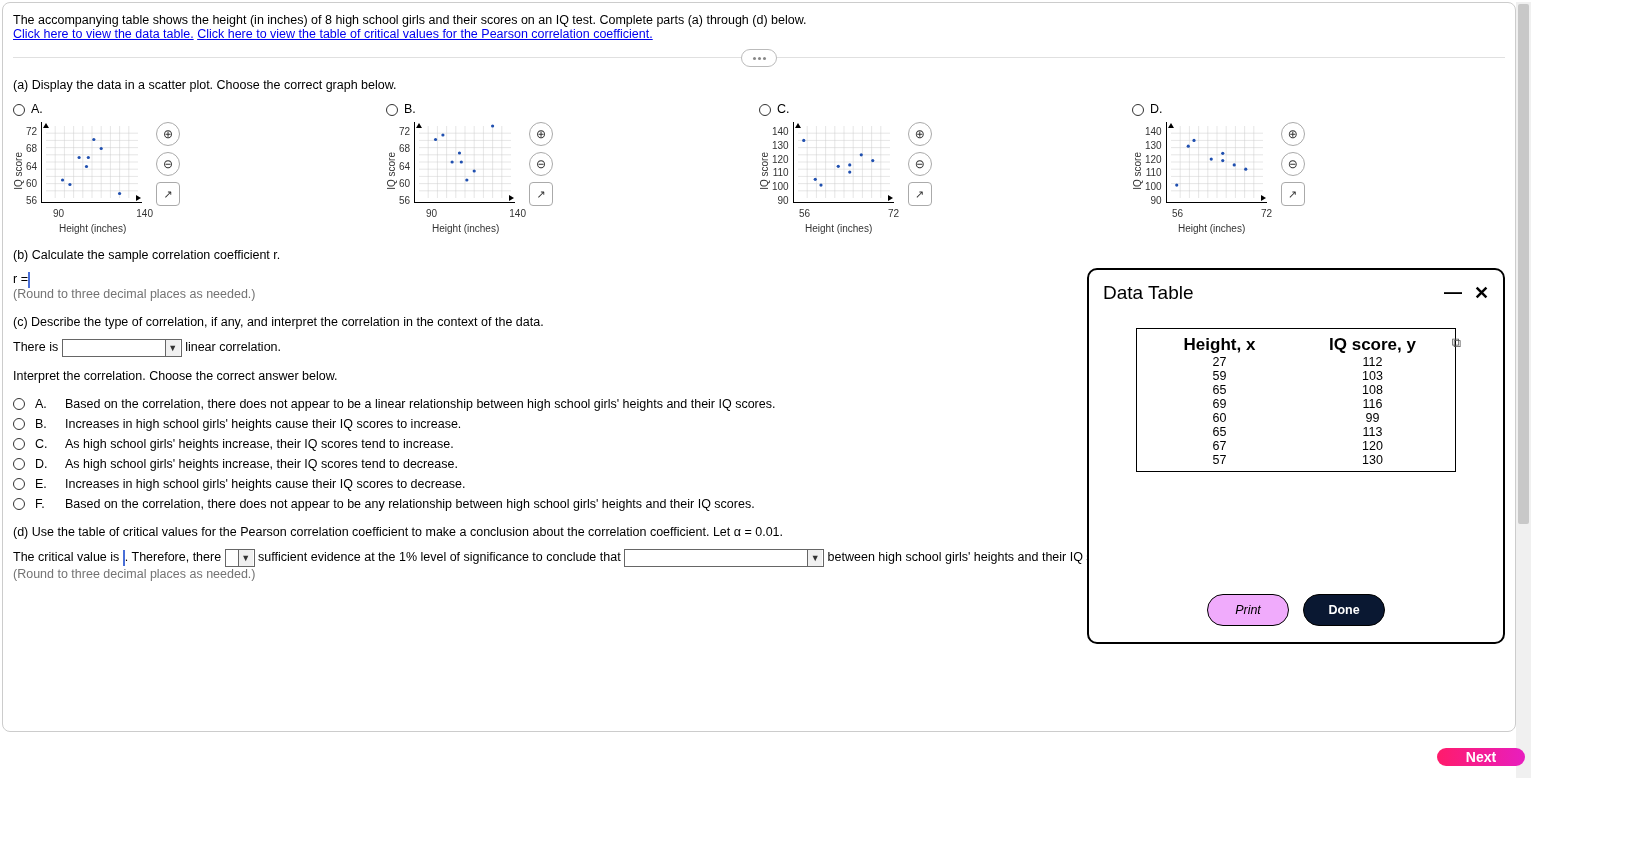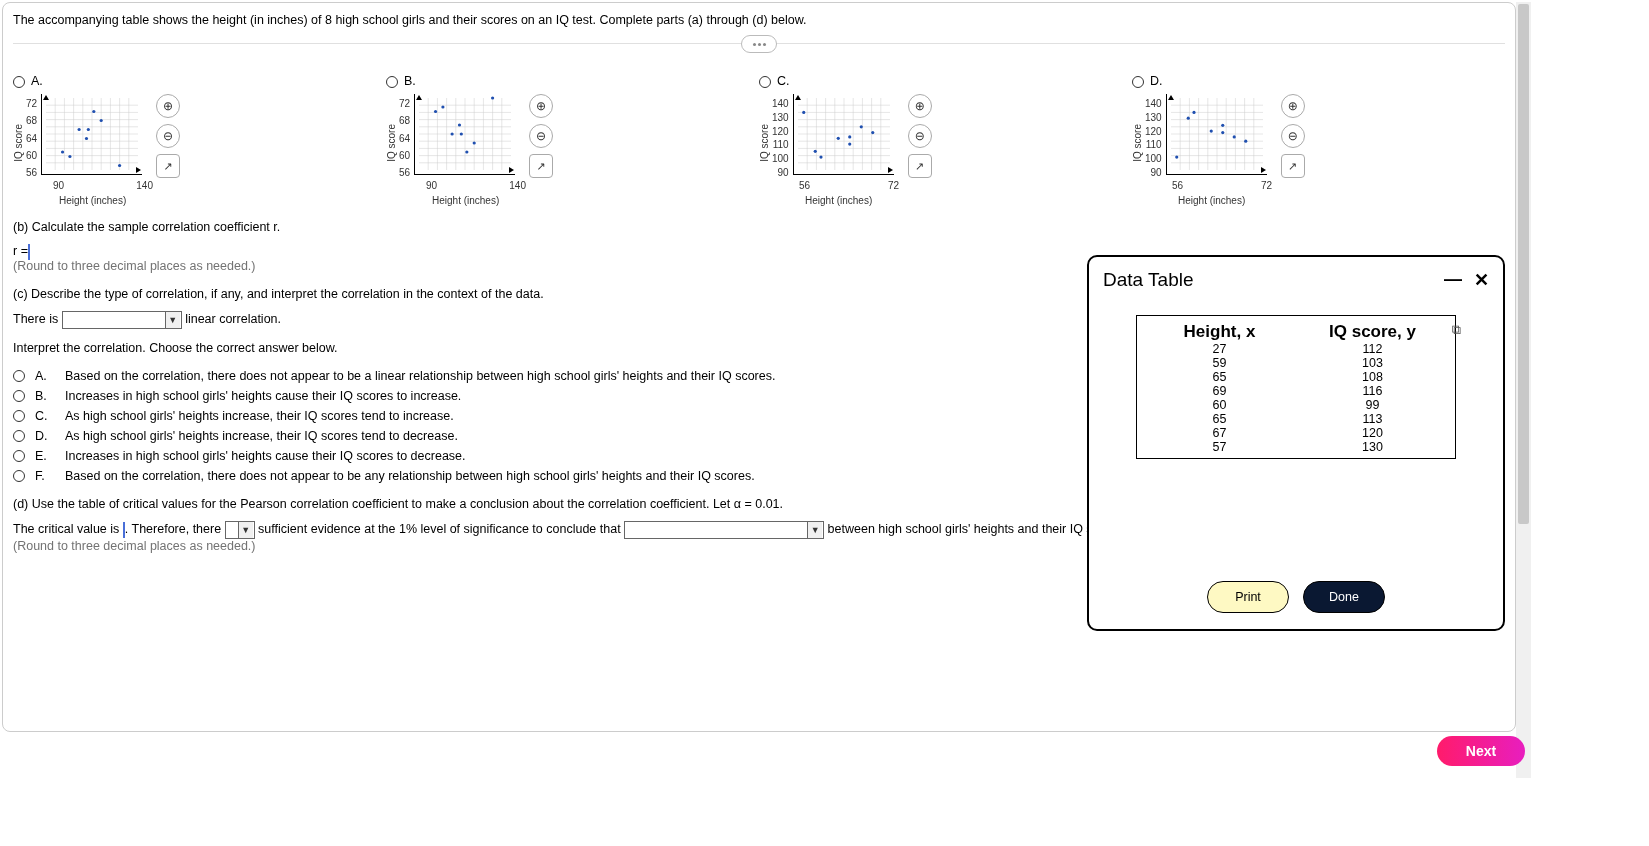--- a/index.html
+++ b/index.html
@@ -181,21 +181,21 @@
     background: #f0f0f0;
     display:flex;
     justify-content:center;
     align-items:center;
     font-size: 9px;
     color:#333;
   }
   .dlg {
     position: absolute;
     right: 10px;
-    top: 252px;
+    top: 265px;
     width: 418px;
     height: 376px;
     border: 2px solid #000;
     border-radius: 10px;
     background: #fff;
     box-sizing: border-box;
     padding: 12px 14px 12px 14px;
     z-index: 50;
   }
   .dlg-head {
@@ -243,44 +243,46 @@
     left: 0; right: 0;
     display: flex;
     justify-content: center;
     gap: 14px;
   }
   .btn-print {
     width: 80px;
     height: 30px;
     border: 1px solid #000;
     border-radius: 16px;
-    background: #fef9c3;
+    background: #f0abfc;
     display: flex;
     justify-content: center;
     align-items: center;
     cursor: pointer;
+    font-style: italic;
   }
   .btn-done {
     width: 80px;
     height: 30px;
     border: 1px solid #000;
     border-radius: 16px;
     background: #0a1832;
     color: #fff;
     display: flex;
     justify-content: center;
     align-items: center;
     cursor: pointer;
+    font-weight: bold;
   }
   .next-btn {
     position: absolute;
     right: 124px;
     bottom: 80px;
     width: 88px;
-    height: 30px;
+    height: 18px;
     border-radius: 16px;
     background: linear-gradient(90deg, #ff1b6b, #e81ebf);
     color: #fff;
     font-weight: bold;
     display: flex;
     justify-content: center;
     align-items: center;
     cursor: pointer;
     font-size: 14px;
     z-index: 60;
@@ -301,30 +303,35 @@
     background: #c8c8c8;
     border-radius: 2px;
   }
 </style>
 </head>
 <body>
 
 <div class="main-wrap">
 
   <div>The accompanying table shows the height (in inches) of 8 high school girls and their scores on an IQ test. Complete parts (a) through (d) below.</div>
+  <div>
+    <span class="header-link">Click here to view the data table.</span>
+    <span class="header-link">Click here to view the table of critical values for the Pearson correlation coefficient.</span>
+  </div>
 
   <div class="sep-line">
     <div class="dots-pill">
       <span></span>
         <span></span>
         <span></span>
     </div>
   </div>
 
   <div class="part">
+    <div>(a) Display the data in a scatter plot. Choose the correct graph below.</div>
     <div style="height:10px"></div>
     <div class="graphs-row" id="graphs-row">
         <div class="graph-cell">
           <div class="graph-head">
             <span class="radio"></span>
             <span>A.</span>
           </div>
           <div class="graph-body">
             <div style="display: flex; align-items: center; gap: 2px;">
               <div class="ylabel">IQ score</div>

